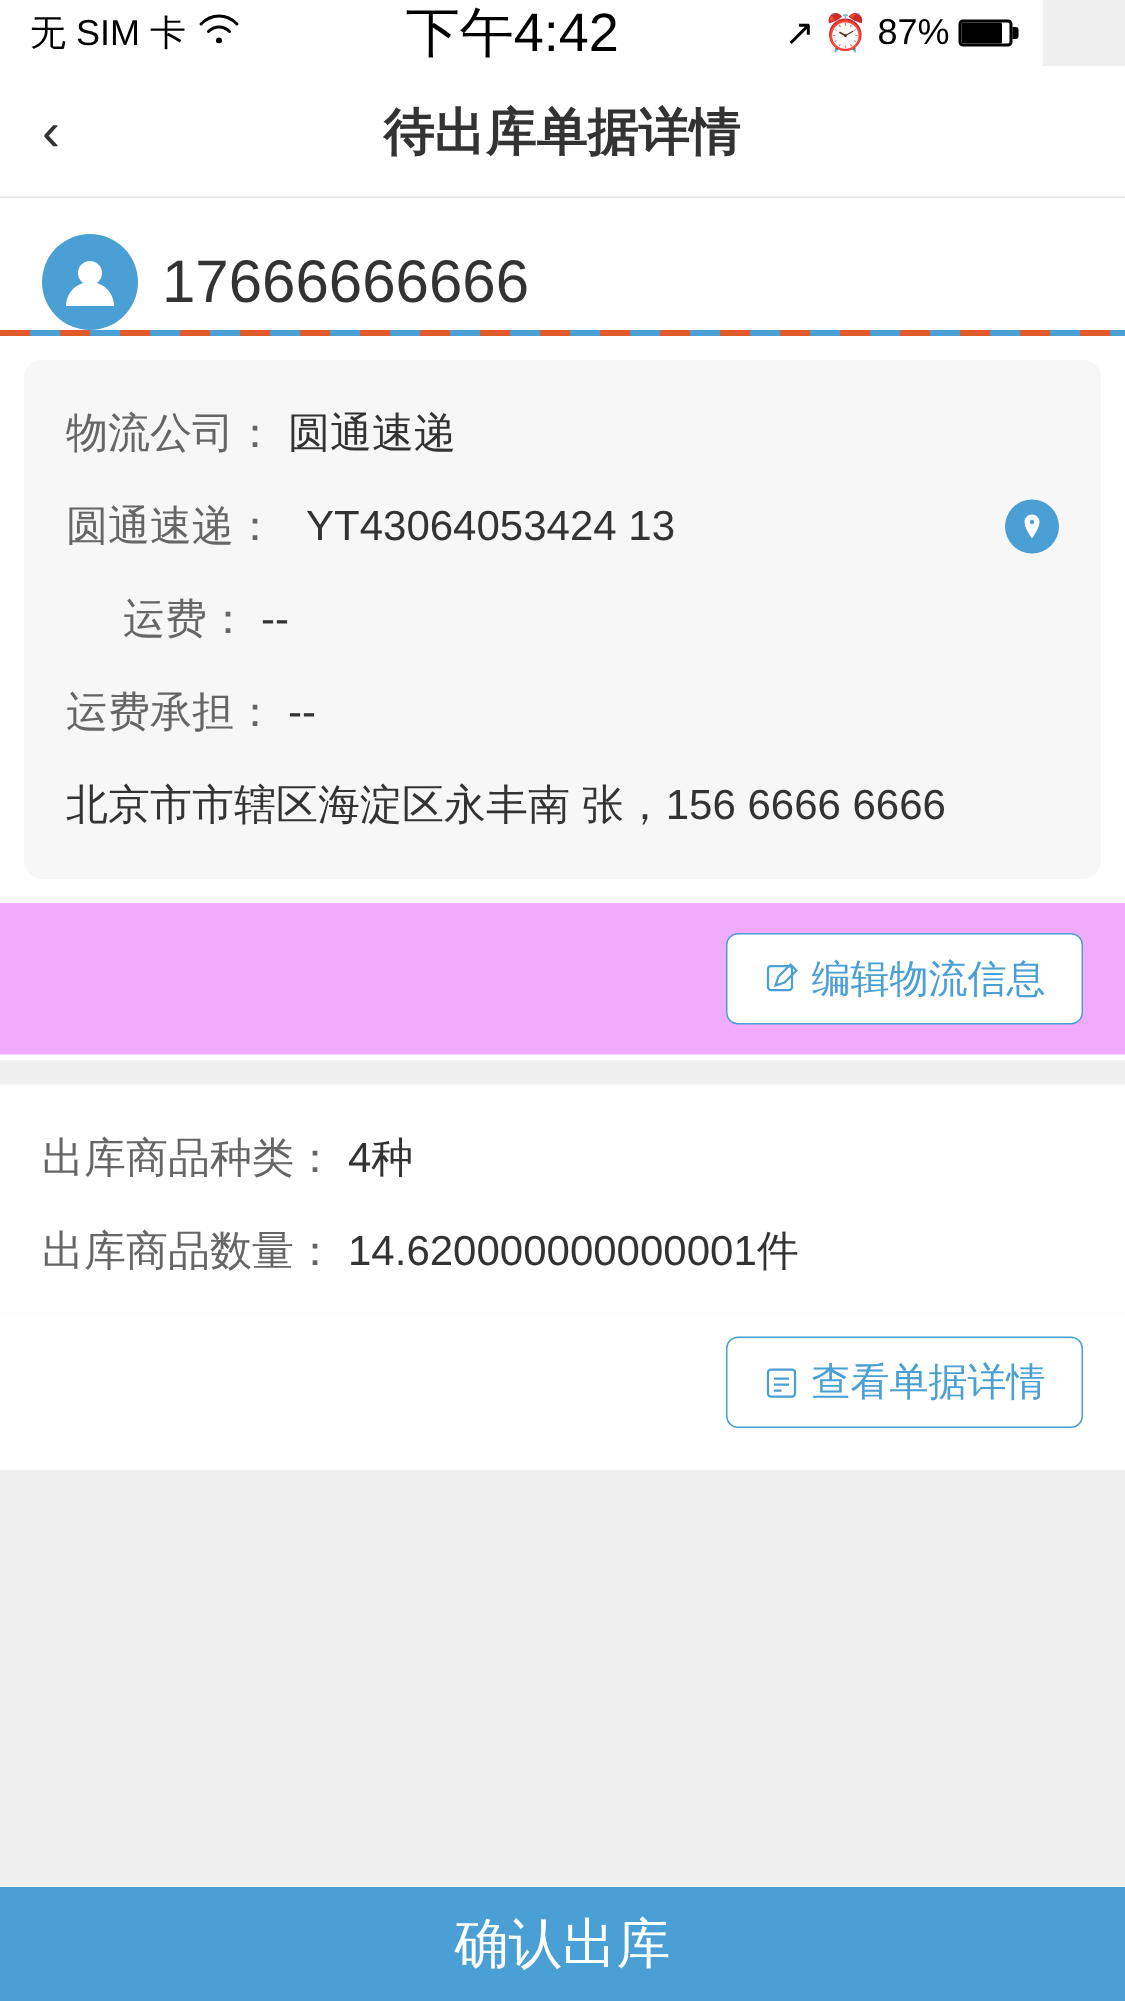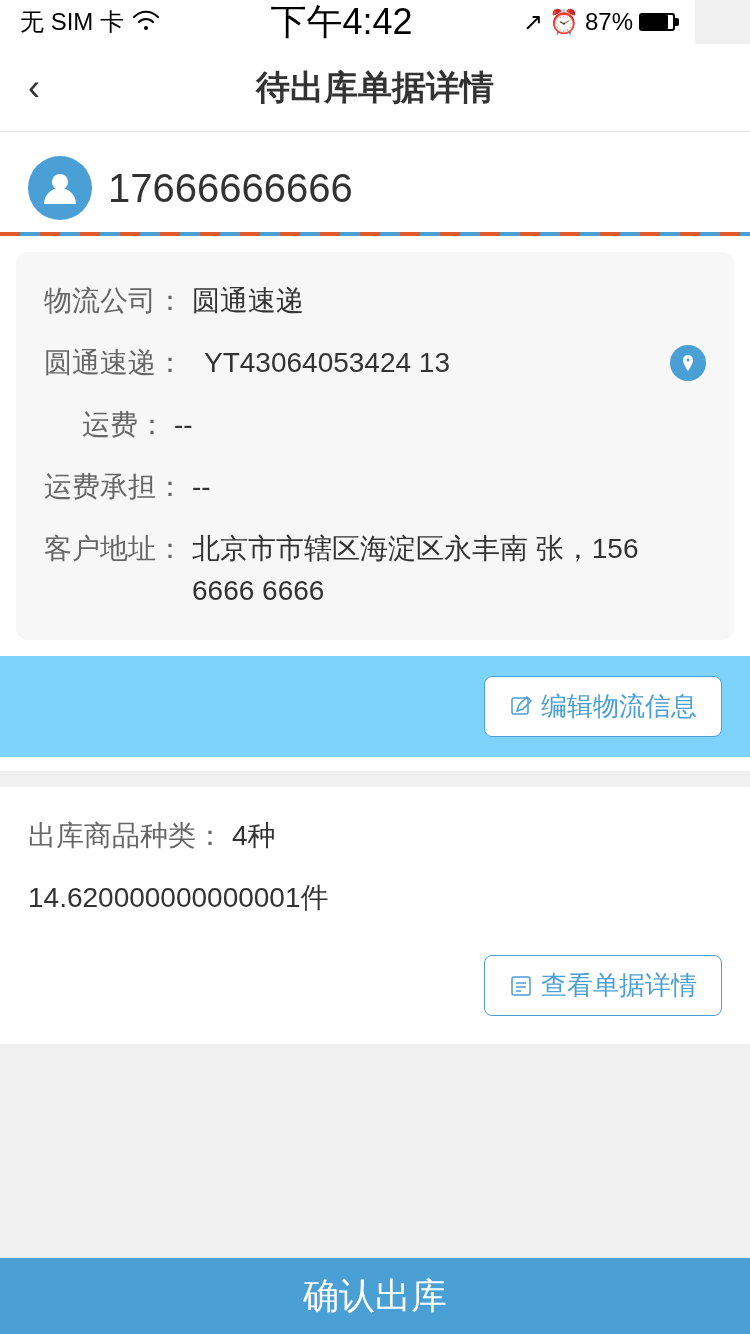--- a/index.html
+++ b/index.html
@@ -62,21 +62,21 @@
     }
     .nav-title {
       font-size: 34px;
       font-weight: 600;
       color: #333;
     }
 
     
     .user-header {
       background: #fff;
-      padding: 24px 28px 12px 28px;
+      padding: 24px 28px 0 28px;
       display: flex;
       align-items: center;
       gap: 16px;
     }
     .user-avatar {
       width: 64px;
       height: 64px;
       border-radius: 50%;
       background: #4a9fd4;
       display: flex;
@@ -164,21 +164,21 @@
       justify-content: center;
       flex-shrink: 0;
     }
 
     
     .edit-logistics-btn {
       display: flex;
       align-items: flex-end;
       justify-content: flex-end;
       padding: 20px 28px;
-      background: #7dd3fc;
+      background: #f0abfc;
     }
     .btn-edit {
       border: 1px solid #4a9fd4;
       border-radius: 8px;
       padding: 12px 24px;
       color: #4a9fd4;
       font-size: 26px;
       display: flex;
       align-items: center;
       gap: 8px;
@@ -299,21 +299,21 @@
       </svg>
     </div>
     <span class="user-phone">17666666666</span>
   </div>
 
   <div style="background:#fff; padding-bottom: 12px;">
     <div class="dashed-divider"></div>
   </div>
 
 
-  <div style="background:#fff; padding: 0 0 14px 0;">
+  <div style="background:#fff; padding: 0 0 4px 0;">
     <div class="logistics-card">
       <div class="info-row">
         <span class="info-label">物流公司：</span>
         <span class="info-value">圆通速递</span>
       </div>
       <div class="info-row tracking-row">
         <span class="info-label">圆通速递：</span>
         <span class="info-value">YT43064053424 13</span>
         <div class="location-icon">
           <svg width="20" height="20" viewBox="0 0 20 20" fill="none">
@@ -323,21 +323,20 @@
       </div>
       <div class="info-row">
         <span class="info-label">运费：</span>
         <span class="info-value">--</span>
       </div>
       <div class="info-row">
         <span class="info-label">运费承担：</span>
         <span class="info-value">--</span>
       </div>
       <div class="info-row">
-        <span class="info-label">客户地址：</span>
         <span class="info-value">北京市市辖区海淀区永丰南  张，156 6666 6666</span>
       </div>
     </div>
 
     <div class="edit-logistics-btn">
       <button class="btn-edit">
 
         <svg width="24" height="24" viewBox="0 0 24 24" fill="none">
           <rect x="3" y="3" width="16" height="16" rx="2" stroke="#4a9fd4" stroke-width="1.5" fill="none"></rect>
           <path d="M8 16l2-6 8-8 4 4-8 8-6 2z" stroke="#4a9fd4" stroke-width="1.5" fill="none"></path>
@@ -348,20 +347,21 @@
   </div>
 
   <div class="section-separator"></div>
 
   <div class="quantity-section">
     <div class="info-row">
       <span class="info-label">出库商品种类：</span>
       <span class="info-value">4种</span>
     </div>
     <div class="info-row">
+      <span class="info-label">出库商品数量：</span>
       <span class="info-value">14.620000000000001件</span>
     </div>
   </div>
 
   <div class="view-detail-btn-wrap">
     <button class="btn-view-detail">
 
       <svg width="24" height="24" viewBox="0 0 24 24" fill="none">
         <rect x="3" y="3" width="18" height="18" rx="2" stroke="#4a9fd4" stroke-width="1.5" fill="none"></rect>
         <line x1="7" y1="9" x2="17" y2="9" stroke="#4a9fd4" stroke-width="1.5"></line>

